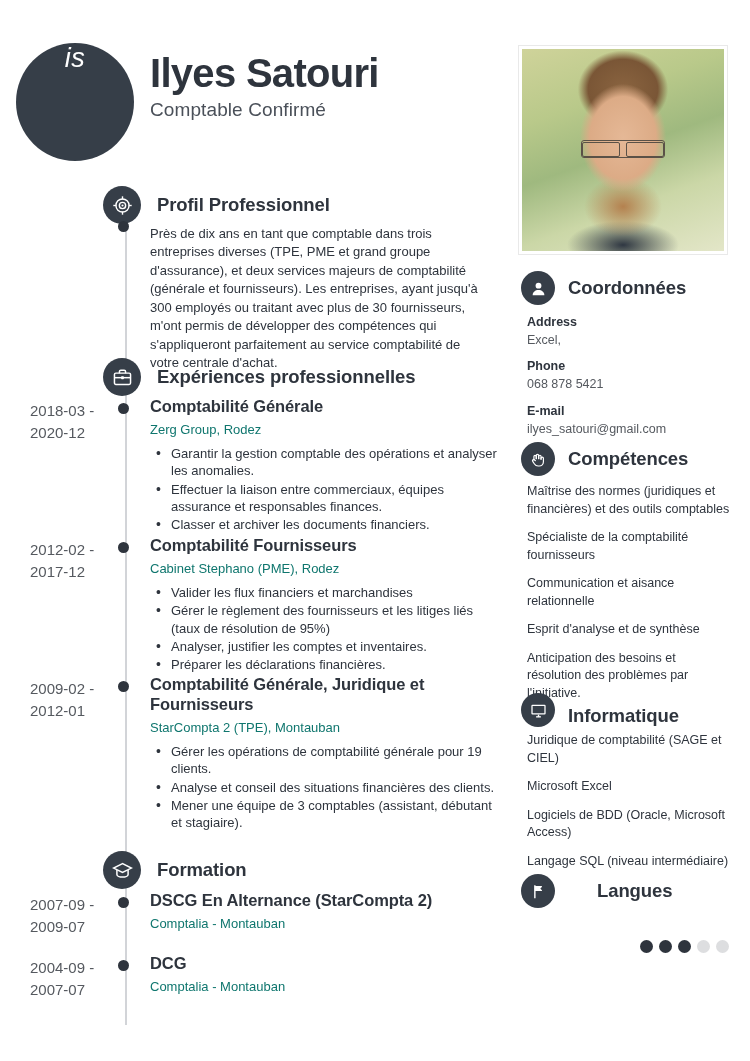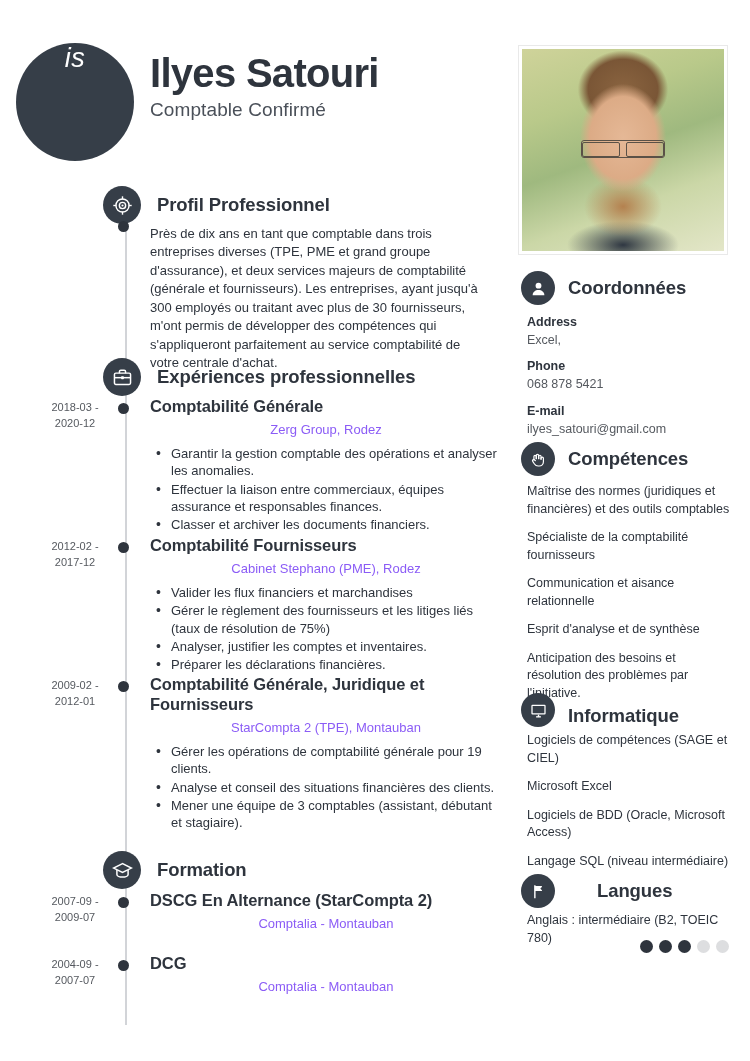--- a/index.html
+++ b/index.html
@@ -56,34 +56,34 @@
   }
   .sec-icon svg { width: 21px; height: 21px; display: block; }
   .sec-title {
     font-size: 18.5px; font-weight: 700; color: #2e343d;
     margin-left: 16px; letter-spacing: -0.1px; white-space: nowrap;
   }
 
   .entry { position: absolute; }
   .entry-dates {
     position: absolute; left: 30px; width: 90px;
-    font-size: 11px; color: #55595f; line-height: 1.45;
-    text-align: center;
+    font-size: 15px; color: #55595f; line-height: 1.45;
+    text-align: left;
   }
   .entry-dot {
     position: absolute; left: 118px; width: 11px; height: 11px;
     border-radius: 50%; background: #2e343d; z-index: 2;
   }
   .entry-body { position: absolute; left: 150px; width: 352px; }
   .entry-title {
     font-size: 16.5px; font-weight: 700; color: #2e343d;
     line-height: 1.22; letter-spacing: -0.1px;
   }
   .entry-org {
-    font-size: 13px; color: #8b5cf6; margin-top: 6px; line-height: 1.3; text-align: center;
+    font-size: 13px; color: #0f766e; margin-top: 6px; line-height: 1.3;
   }
   .entry-bullets { margin-top: 6px; padding-left: 0; list-style: none; }
   .entry-bullets li {
     position: relative; padding-left: 21px;
     font-size: 13px; color: #2e343d; line-height: 1.33;
     margin-bottom: 1px;
   }
   .entry-bullets li::before {
     content: "•"; position: absolute; left: 6px; top: -1px;
     font-size: 14px; color: #2e343d;
@@ -220,21 +220,21 @@
     <div class="entry-dates" style="top:539px;">
       <div>2012-02 -</div>
       <div>2017-12</div>
     </div>
     <div class="entry-dot" style="top:542px;"></div>
     <div class="entry-body" style="top:535px;">
       <div class="entry-title">Comptabilité Fournisseurs</div>
       <div class="entry-org">Cabinet Stephano (PME), Rodez</div>
       <ul class="entry-bullets">
         <li>Valider les flux financiers et marchandises</li>
-        <li>Gérer le règlement des fournisseurs et les litiges liés (taux de résolution de 75%)</li>
+        <li>Gérer le règlement des fournisseurs et les litiges liés (taux de résolution de 95%)</li>
         <li>Analyser, justifier les comptes et inventaires.</li>
         <li>Préparer les déclarations financières.</li>
       </ul>
     </div>
   </div>
 
   <div class="entry">
     <div class="entry-dates" style="top:678px;">
       <div>2009-02 -</div>
       <div>2012-01</div>
@@ -327,37 +327,34 @@
       <svg viewBox="0 0 24 24" fill="none" stroke="currentColor" stroke-width="1.7">
         <rect x="3" y="4.8" width="18" height="12.4" rx="1.4" fill="currentColor" stroke="none"></rect>
         <rect x="4.6" y="6.4" width="14.8" height="9.2" rx="0.6" fill="#363e48" stroke="none"></rect>
         <line x1="9" y1="20" x2="15" y2="20"></line>
         <line x1="12" y1="17.2" x2="12" y2="20"></line>
       </svg>
     </span>
     <span class="r-title">Informatique</span>
   </div>
   <div class="r-list" style="top:732px;">
-    <div class="r-item">Logiciels de compétences (SAGE et CIEL)</div>
+    <div class="r-item">Juridique de comptabilité (SAGE et CIEL)</div>
     <div class="r-item">Microsoft Excel</div>
     <div class="r-item">Logiciels de BDD (Oracle, Microsoft Access)</div>
     <div class="r-item">Langage SQL (niveau intermédiaire)</div>
   </div>
 
   <div class="r-head" style="left:521px; top:874px;gap:29px;">
     <span class="r-icon">
       <svg viewBox="0 0 24 24" fill="none" stroke="currentColor" stroke-width="1.8">
         <line x1="7.4" y1="4" x2="7.4" y2="20.4"></line>
         <path d="M7.4 5.1h8.4a.7.7 0 0 1 .5 1.2l-2 2 2 2a.7.7 0 0 1-.5 1.2H7.4z" fill="currentColor" stroke="none"></path>
       </svg>
     </span>
     <span class="r-title">Langues</span>
-  </div>
-  <div class="r-list" style="top:912px;">
-    <div class="r-item">Anglais : intermédiaire (B2, TOEIC 780)</div>
   </div>
   <div class="dots">
     <span class="dot on"></span>
     <span class="dot on"></span>
     <span class="dot on"></span>
     <span class="dot off"></span>
     <span class="dot off"></span>
   </div>
 
 </div>

